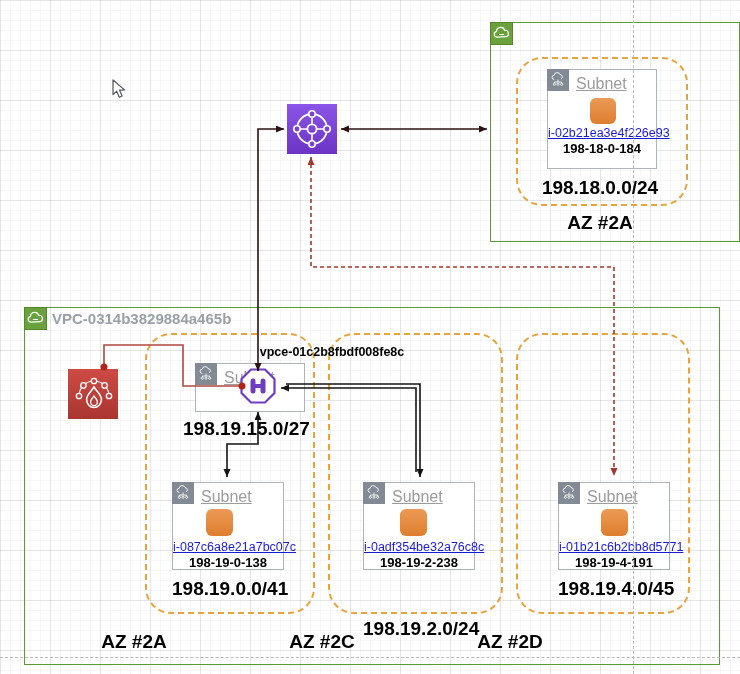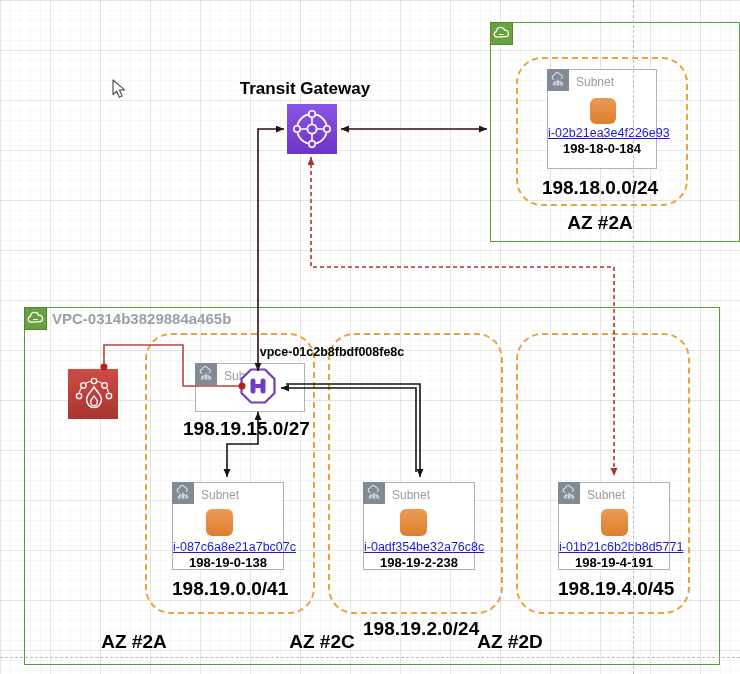--- a/index.html
+++ b/index.html
@@ -16,21 +16,21 @@
   }
   .abs{position:absolute;}
   .vpc-box{border:1px solid #5E9A33;background:transparent;z-index:2;}
   .vpc-ic{width:23px;height:23px;background:#69A13C;border:1px solid #55862C;
     display:flex;align-items:center;justify-content:center;z-index:3;box-sizing:border-box;}
   .vpc-title{font-size:15px;font-weight:bold;color:#9BA0A6;white-space:nowrap;z-index:3;}
   .az-box{border:2px dashed #E8A33D;border-radius:26px;z-index:3;}
   .card{background:#fff;border:1px solid #AEB3B9;z-index:4;box-sizing:border-box;}
   .sub-ic{position:absolute;left:-1px;top:-1px;width:22px;height:22px;background:#828B95;
     display:flex;align-items:center;justify-content:center;}
-  .sub-lbl{position:absolute;left:28px;top:5px;font-size:12px;color:#9B9B9B;}
+  .sub-lbl{position:absolute;left:28px;top:5px;font-size:16px;color:#9B9B9B;text-decoration:underline;}
   .ec2{position:absolute;width:27px;height:27px;border-radius:6px;
     background:linear-gradient(180deg,#EB9A55,#DE7E2E);}
   .ilink{position:absolute;left:0;width:100%;text-align:center;font-size:12.5px;
     color:#1A1AD6;text-decoration:underline;white-space:nowrap;}
   .iname{position:absolute;left:0;width:100%;text-align:center;font-size:13px;
     font-weight:bold;color:#000;white-space:nowrap;}
   .lbl-b{font-size:19px;font-weight:bold;color:#000;text-align:center;white-space:nowrap;z-index:7;}
   .tgw-lbl{font-size:17px;font-weight:bold;color:#000;text-align:center;white-space:nowrap;z-index:7;}
   .node-ic{z-index:5;}
   .pageline{z-index:5;}
@@ -67,21 +67,20 @@
     </div>
     <div class="sub-lbl">Subnet</div>
     <div class="ec2" style="left:42px;top:28px;width:26px;height:26px;"></div>
     <a class="ilink" style="top:56px;">i-02b21ea3e4f226e93</a>
     <div class="iname" style="top:71px;">198-18-0-184</div>
   </div>
 
   <div class="abs lbl-b" style="left:516px;top:177px;width:168px;">198.18.0.0/24</div>
   <div class="abs lbl-b" style="left:516px;top:212px;width:168px;">AZ #2A</div>
 
-  <div class="abs tgw-lbl" style="left:225px;top:79px;width:160px;">Transit Gateway</div>
   <div class="abs node-ic" style="left:287px;top:104px;width:50px;height:50px;background:linear-gradient(180deg,#8A55E8,#6C34C4);">
     <svg width="50" height="50" viewBox="0 0 50 50">
       <circle cx="25" cy="25" r="15" fill="none" stroke="#fff" stroke-width="1.8"></circle>
       <circle cx="25" cy="25" r="4.6" fill="none" stroke="#fff" stroke-width="1.8"></circle>
       <circle cx="25" cy="10" r="3.2" fill="#7A43D6" stroke="#fff" stroke-width="1.6"></circle>
       <circle cx="25" cy="40" r="3.2" fill="#7A43D6" stroke="#fff" stroke-width="1.6"></circle>
       <circle cx="10" cy="25" r="3.2" fill="#7A43D6" stroke="#fff" stroke-width="1.6"></circle>
       <circle cx="40" cy="25" r="3.2" fill="#7A43D6" stroke="#fff" stroke-width="1.6"></circle>
       <path d="M25,13.4 V20.2 M25,29.8 V36.6 M13.4,25 H20.2 M29.8,25 H36.6" stroke="#fff" stroke-width="1.6"></path>
     </svg>

